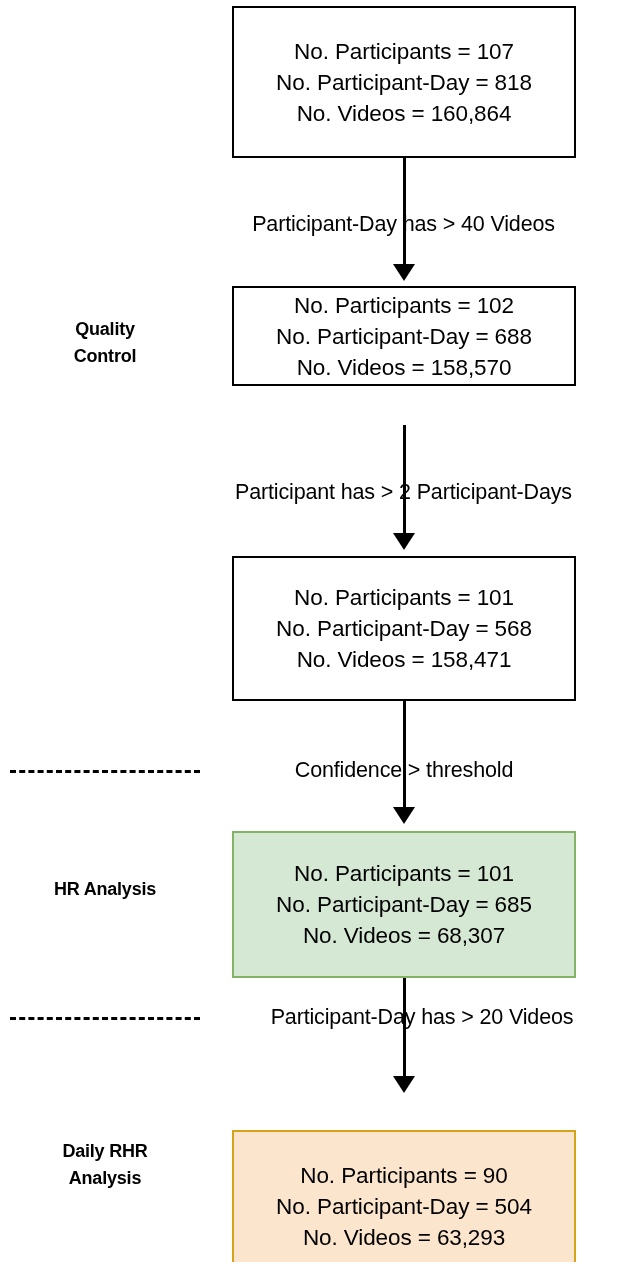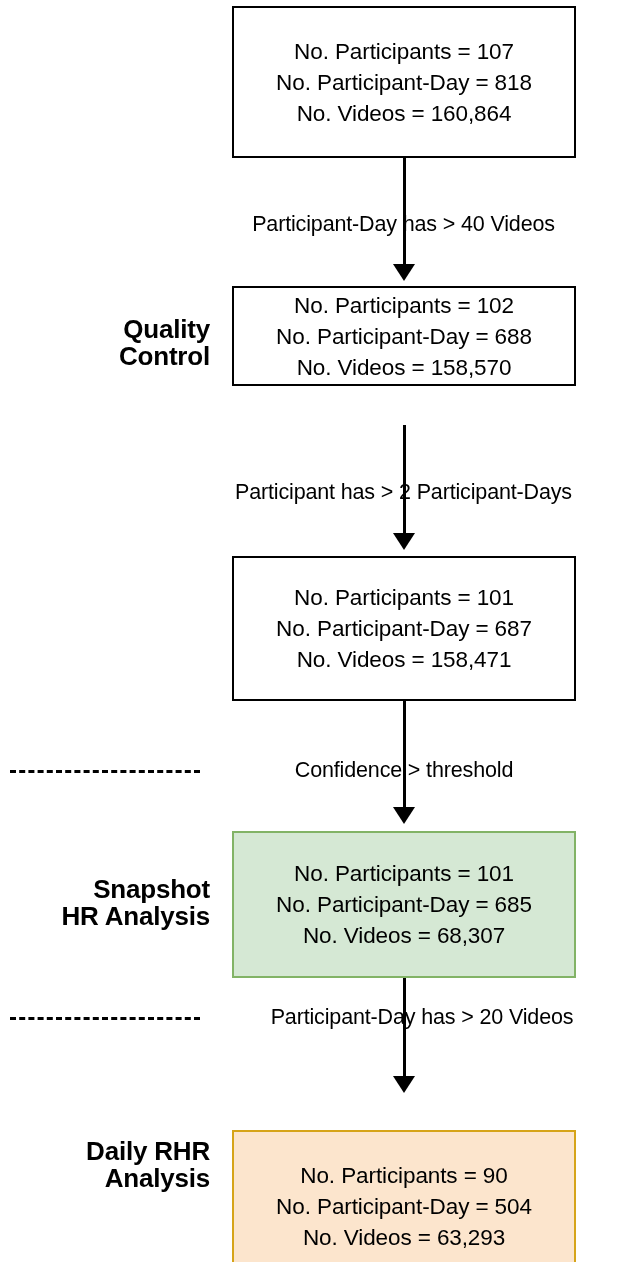--- a/index.html
+++ b/index.html
@@ -42,23 +42,23 @@
     line-height: 31px;
     white-space: nowrap;
     letter-spacing: -0.1px;
   }
 
   
   .stage-label {
     position: absolute;
     left: 0;
     width: 210px;
-    text-align: right;
+    text-align: center;
     font-weight: bold;
-    font-size: 26px;
+    font-size: 18px;
     line-height: 27px;
     letter-spacing: -0.2px;
   }
 
   
   .connector {
     position: absolute;
     left: 403px;
     width: 3px;
     background: #000000;
@@ -118,38 +118,37 @@
     <div>Quality</div>
     <div>Control</div>
   </div>
 
   <div class="connector" style="top:425px; height:112px;"></div>
   <div class="arrowhead" style="top:533px;"></div>
   <div class="edge-label" style="top:480px; left:112px; width:583px; text-align:center;">Participant has &gt; 2 Participant-Days</div>
 
   <div class="flow-box plain" style="top:556px; height:145px;">
     <div class="box-line">No. Participants = 101</div>
-    <div class="box-line">No. Participant-Day = 687</div>
+    <div class="box-line">No. Participant-Day = 568</div>
     <div class="box-line">No. Videos = 158,471</div>
   </div>
 
   <div class="dashed-sep" style="top:770px;"></div>
 
   <div class="connector" style="top:701px; height:110px;"></div>
   <div class="arrowhead" style="top:807px;"></div>
   <div class="edge-label" style="top:758px; left:222px; width:364px; text-align:center;">Confidence &gt; threshold</div>
 
   <div class="flow-box green" style="top:831px; height:147px;">
     <div class="box-line">No. Participants = 101</div>
     <div class="box-line">No. Participant-Day = 685</div>
     <div class="box-line">No. Videos = 68,307</div>
   </div>
 
   <div class="stage-label" style="top:876px;">
-    <div>Snapshot</div>
     <div>HR Analysis</div>
   </div>
 
   <div class="dashed-sep" style="top:1017px;"></div>
 
   <div class="connector" style="top:978px; height:101px;"></div>
   <div class="arrowhead" style="top:1076px;"></div>
   <div class="edge-label" style="top:1005px; left:212px; width:420px; text-align:center;">Participant-Day has &gt; 20 Videos</div>
 
   <div class="flow-box orange" style="top:1130px; height:153px;">

